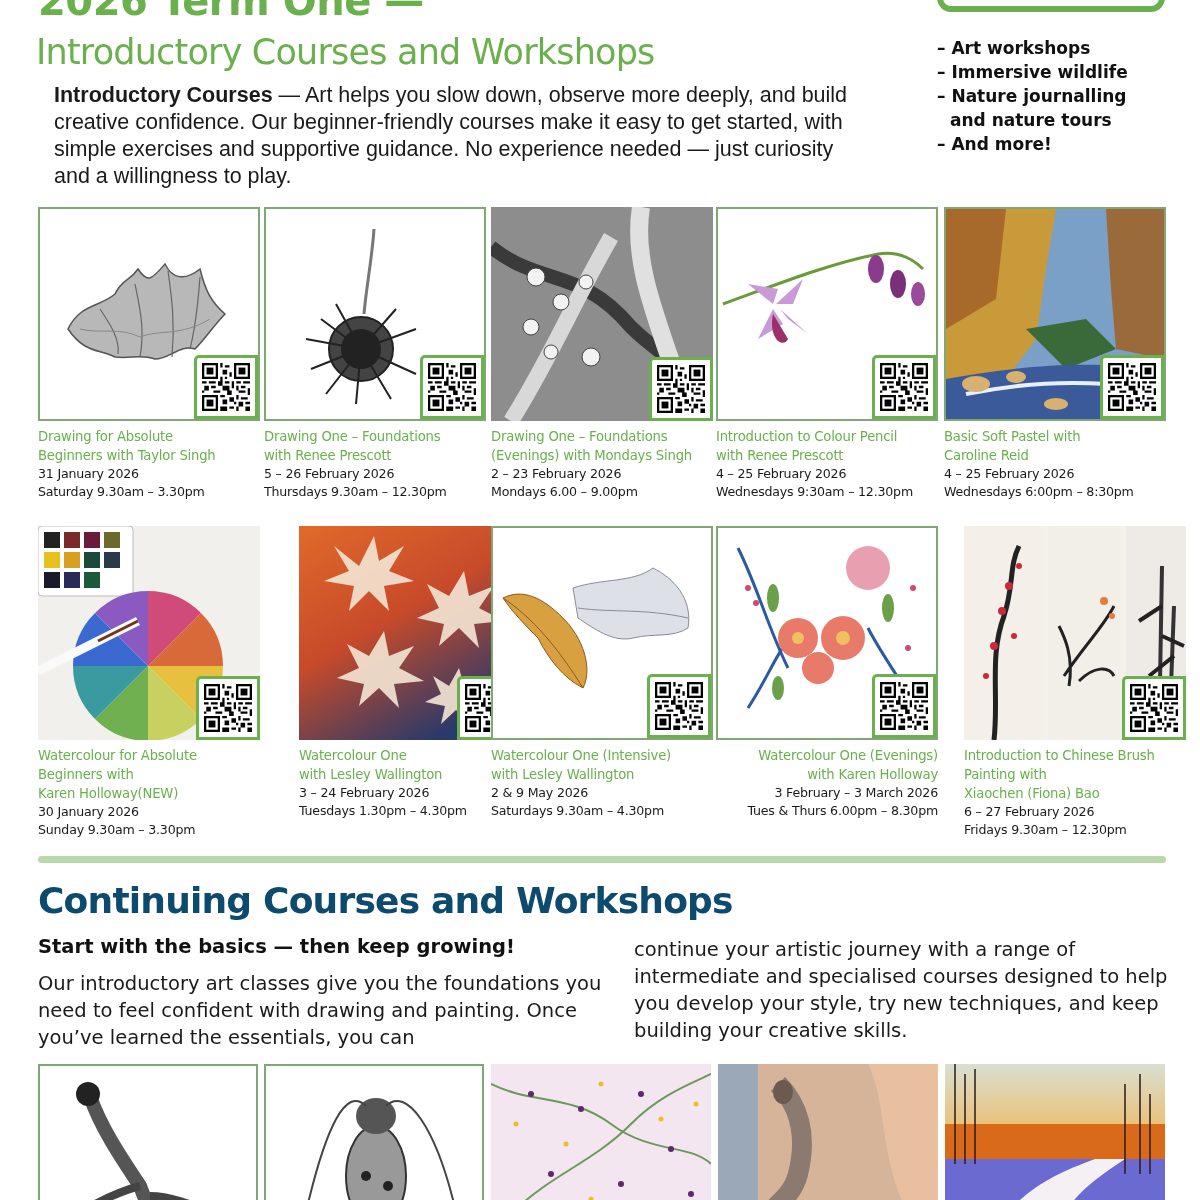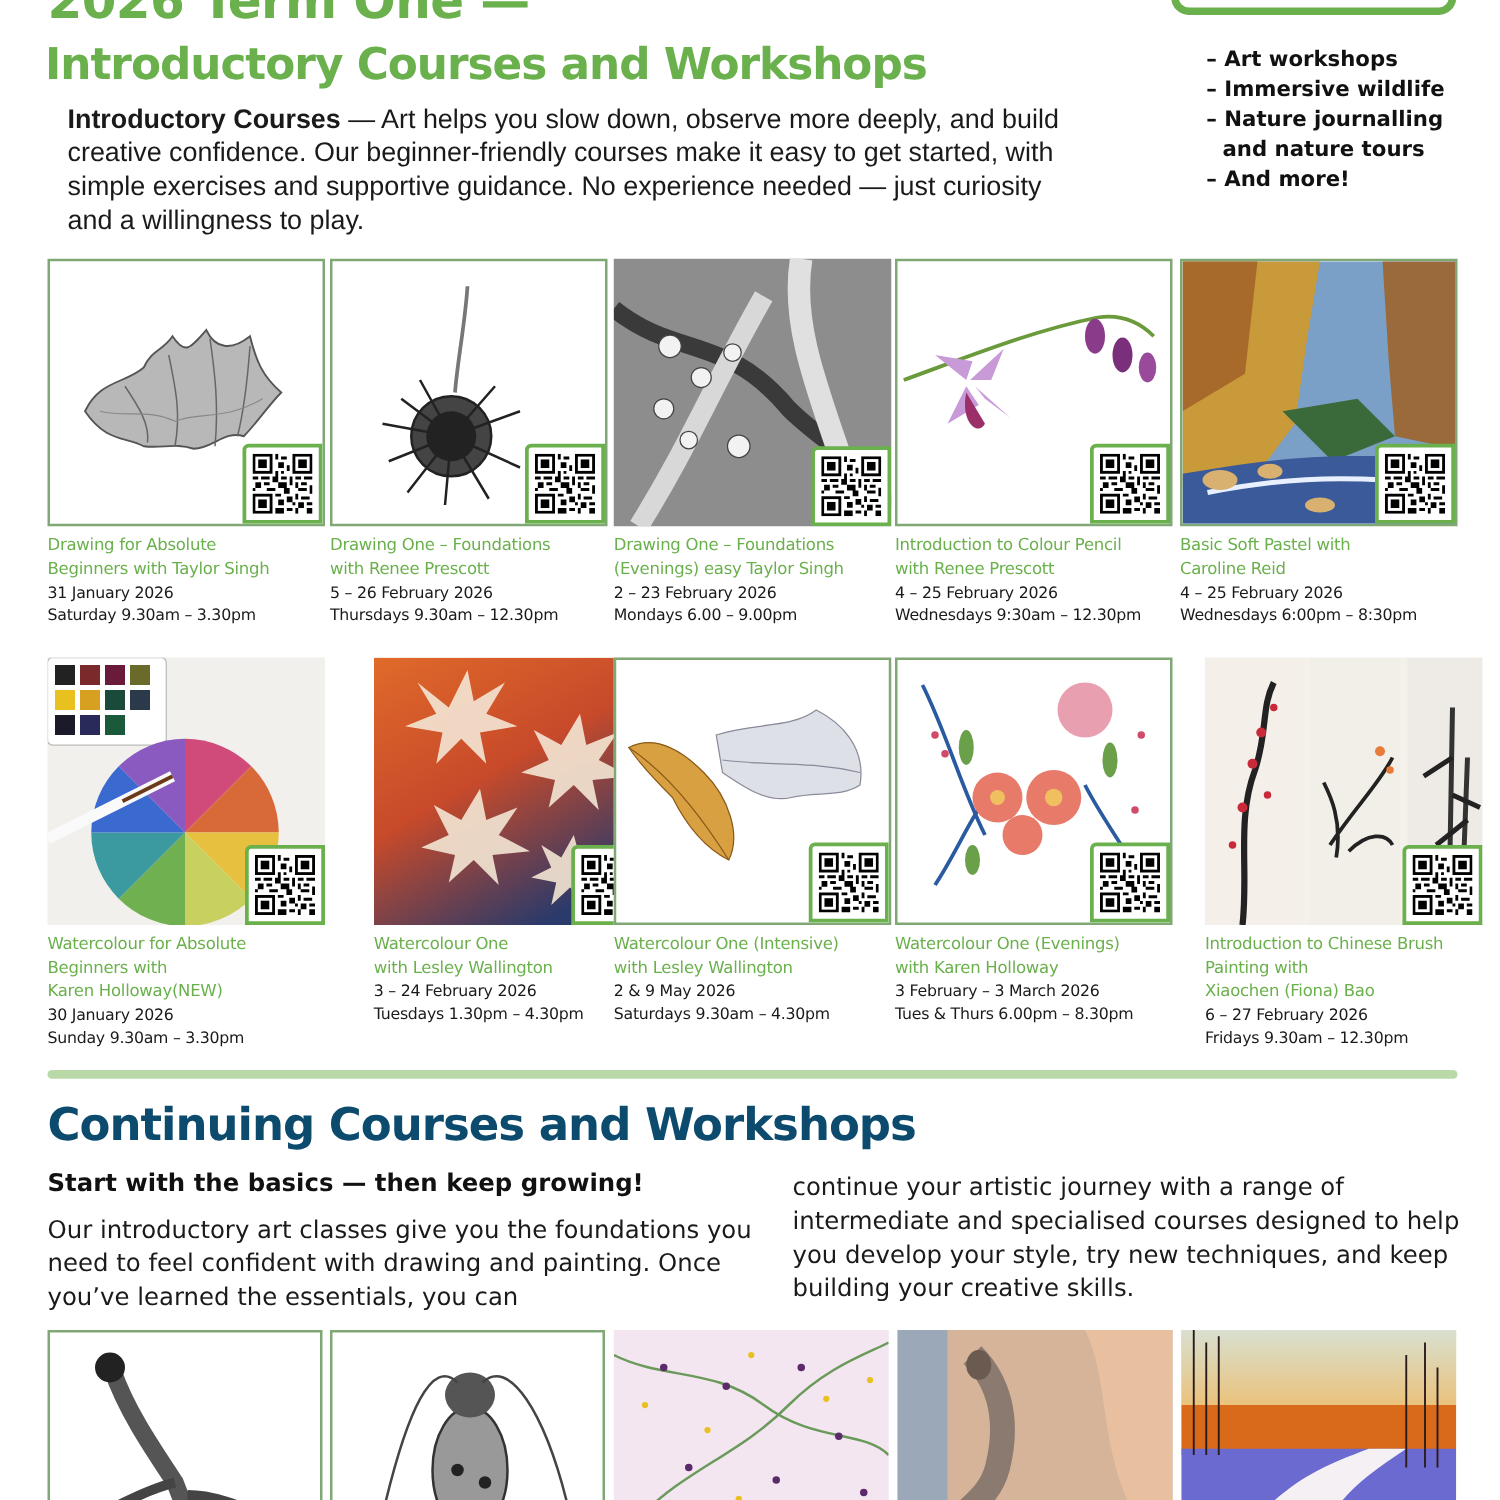--- a/index.html
+++ b/index.html
@@ -6,39 +6,39 @@
   html, body { width: 1200px; height: 1200px; overflow: hidden; background: #ffffff; }
   body { font-family: "DejaVu Sans", sans-serif; color: #1a1a1a; position: relative; }
 
   .title-line1 {
     position: absolute; left: 38px; top: -22px;
     font-family: "DejaVu Sans", sans-serif; font-weight: bold;
     font-size: 40px; color: #6ab04c; letter-spacing: -0.5px; white-space: nowrap;
   }
   .title-line2 {
     position: absolute; left: 36px; top: 32px;
-    font-family: "DejaVu Sans", sans-serif; font-weight: bold;
+    font-family: "DejaVu Sans", sans-serif; font-weight: normal;
     font-size: 35px; color: #6ab04c; letter-spacing: -0.8px; white-space: nowrap;
   }
   .intro {
     position: absolute; left: 54px; top: 82px; width: 820px;
     font-family: "Liberation Sans", sans-serif; font-size: 21.5px; line-height: 27px; color: #1a1a1a;
   }
   .intro b { font-weight: bold; }
 
   .topbox {
     position: absolute; left: 937px; top: -30px; width: 228px; height: 42px;
     border: 6px solid #6ab04c; border-radius: 14px; background: #fff;
   }
   .offer-list {
     position: absolute; left: 937px; top: 36px; width: 260px;
     font-family: "DejaVu Sans", sans-serif; font-weight: bold; font-size: 17px; line-height: 24px;
     color: #111; list-style: none;
   }
-  .offer-list li { white-space: nowrap; margin-left: 28px; }
+  .offer-list li { white-space: nowrap; }
   .offer-list li.cont { padding-left: 13px; }
 
   .card { position: absolute; width: 222px; }
   .art {
     position: relative; width: 222px; height: 214px;
     border: 2px solid #7fa874; overflow: hidden; background: #fff;
   }
   .art.noborder { border: none; }
   .qr {
     position: absolute; right: 0; bottom: 0; width: 64px; height: 64px;
@@ -179,21 +179,21 @@
       </g>
     </svg>
     <div class="qr">
         <svg viewBox="0 0 21 21">
           <use href="#qrg"></use>
         </svg>
       </div>
   </div>
   <div class="card-title">
     <div>Drawing One – Foundations</div>
-      <div>(Evenings) easy Taylor Singh</div>
+      <div>(Evenings) with Mondays Singh</div>
   </div>
   <div class="card-meta">2 – 23 February 2026</div>
   <div class="card-meta">Mondays 6.00 – 9.00pm</div>
 </div>
 
 <div class="card" style="left:716px; top:207px;">
   <div class="art">
     <svg width="218" height="210" viewBox="0 0 218 210">
       <path d="M5 95 C60 75 110 55 160 45 C180 42 195 50 205 60" stroke="#6a9a3a" stroke-width="3" fill="none"></path>
       <ellipse cx="158" cy="60" rx="8" ry="14" fill="#8a3b8a"></ellipse>
@@ -344,21 +344,21 @@
       </div>
   </div>
   <div class="card-title">
     <div>Watercolour One (Intensive)</div>
       <div>with Lesley Wallington</div>
   </div>
   <div class="card-meta">2 &amp; 9 May 2026</div>
   <div class="card-meta">Saturdays 9.30am – 4.30pm</div>
 </div>
 
-<div class="card" style="left:716px; top:526px;">
+<div class="card" style="left:716px; top:526px;text-align:right;">
   <div class="art">
     <svg width="218" height="210" viewBox="0 0 218 210">
       <g stroke="#2a5aa0" stroke-width="3" fill="none">
         <path d="M20 20 C40 60 50 100 70 140"></path>
           <path d="M30 180 C50 150 60 120 80 100"></path>
           <path d="M200 180 C180 150 160 120 150 100"></path>
       </g>
       <g fill="#e8a0b0">
           <circle cx="150" cy="40" r="22"></circle>
         </g>

